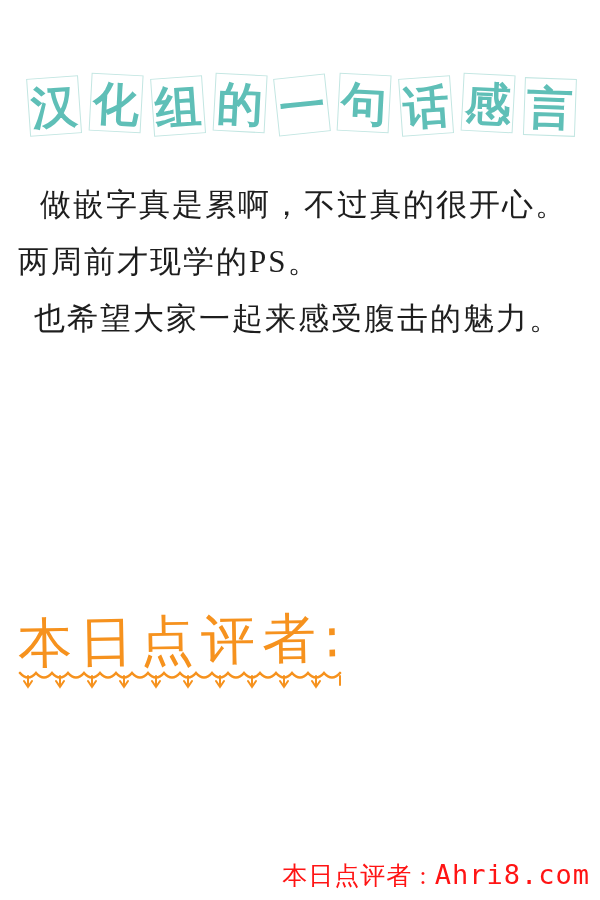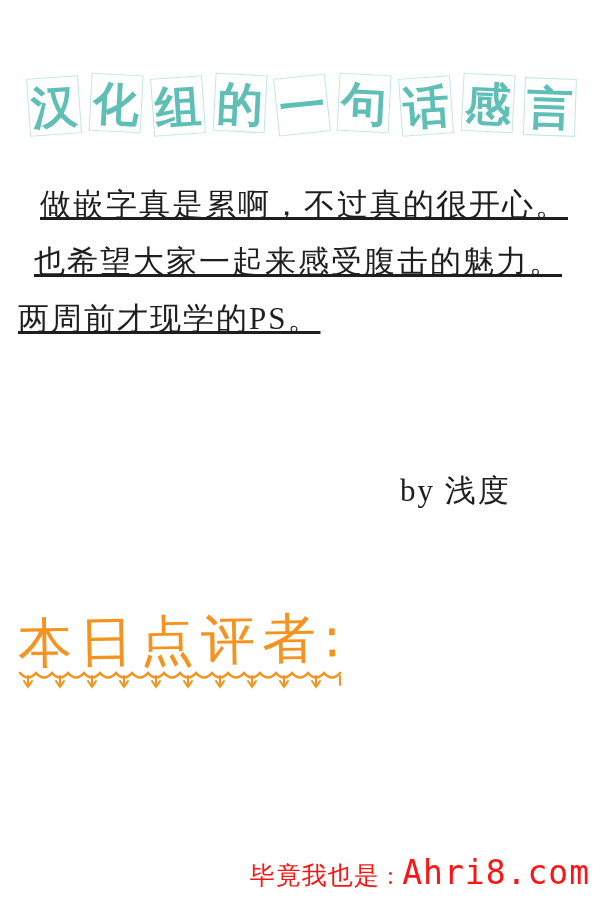--- a/index.html
+++ b/index.html
@@ -46,21 +46,20 @@
     left: 18px;
     right: 8px;
     color: var(--text, #1e1e1e);
   }
   .line {
     margin: 0;
     font-size: 31px;
     line-height: 57px;
     letter-spacing: 2px;
     white-space: nowrap;
-    text-decoration: underline;
   }
   .line.indent-a { padding-left: 22px; }
   .line.indent-b { padding-left: 16px; }
 
   
   .byline {
     position: absolute;
     top: 470px;
     left: 400px;
     font-size: 31px;
@@ -96,21 +95,21 @@
     position: absolute;
     right: 10px;
     bottom: 8px;
     font-size: 25px;
     color: var(--footer-red, #ff1414);
     letter-spacing: 1px;
     white-space: nowrap;
   }
   .footer .site {
     font-family: "DejaVu Sans Mono", "Liberation Mono", monospace;
-    font-size: 33px;
+    font-size: 27px;
     margin-top: 28px;
   }
 </style>
 </head>
 <body>
 
 <div class="page">
 
   <div class="title-row">
     <span class="tchar">汉</span>
@@ -119,41 +118,40 @@
     <span class="tchar">的</span>
     <span class="tchar">一</span>
     <span class="tchar">句</span>
     <span class="tchar">话</span>
     <span class="tchar">感</span>
     <span class="tchar">言</span>
   </div>
 
   <div class="body-block">
     <p class="line indent-a">做嵌字真是累啊，不过真的很开心。</p>
+    <p class="line">两周前才现学的PS。</p>
     <p class="line indent-b">也希望大家一起来感受腹击的魅力。</p>
-    <p class="line">两周前才现学的PS。</p>
   </div>
 
-  <div class="byline">by 浅度</div>
 
   <div class="heading">
     <span class="heading-text">本日点评者:</span>
     <svg class="squiggle" width="330" height="30" viewBox="0 0 330 30">
       <path fill="none" stroke="#f6921e" stroke-width="2.6" stroke-linecap="round" d="M2,7 q8,9 16,0 q8,9 16,0 q8,9 16,0 q8,9 16,0 q8,9 16,0 q8,9 16,0 q8,9 16,0 q8,9 16,0 q8,9 16,0 q8,9 16,0 q8,9 16,0 q8,9 16,0 q8,9 16,0 q8,9 16,0 q8,9 16,0 q8,9 16,0 q8,9 16,0 q8,9 16,0 q8,9 16,0 q8,9 16,0"></path>
       <path fill="none" stroke="#f6921e" stroke-width="2" stroke-linecap="round" d="M10,10 v11 m-4,-6 l4,6 l4,-6
                M42,10 v11 m-4,-6 l4,6 l4,-6
                M74,10 v11 m-4,-6 l4,6 l4,-6
                M106,10 v11 m-4,-6 l4,6 l4,-6
                M138,10 v11 m-4,-6 l4,6 l4,-6
                M170,10 v11 m-4,-6 l4,6 l4,-6
                M202,10 v11 m-4,-6 l4,6 l4,-6
                M234,10 v11 m-4,-6 l4,6 l4,-6
                M266,10 v11 m-4,-6 l4,6 l4,-6
                M298,10 v11 m-4,-6 l4,6 l4,-6
                M322,10 v9"></path>
     </svg>
   </div>
 
   <div class="footer">
-    <span>毕竟我也是</span><span> : </span><span class="site">Ahri8.com</span>
+    <span>本日点评者</span><span> : </span><span class="site">Ahri8.com</span>
   </div>
 
 </div>
 
 </body></html>

